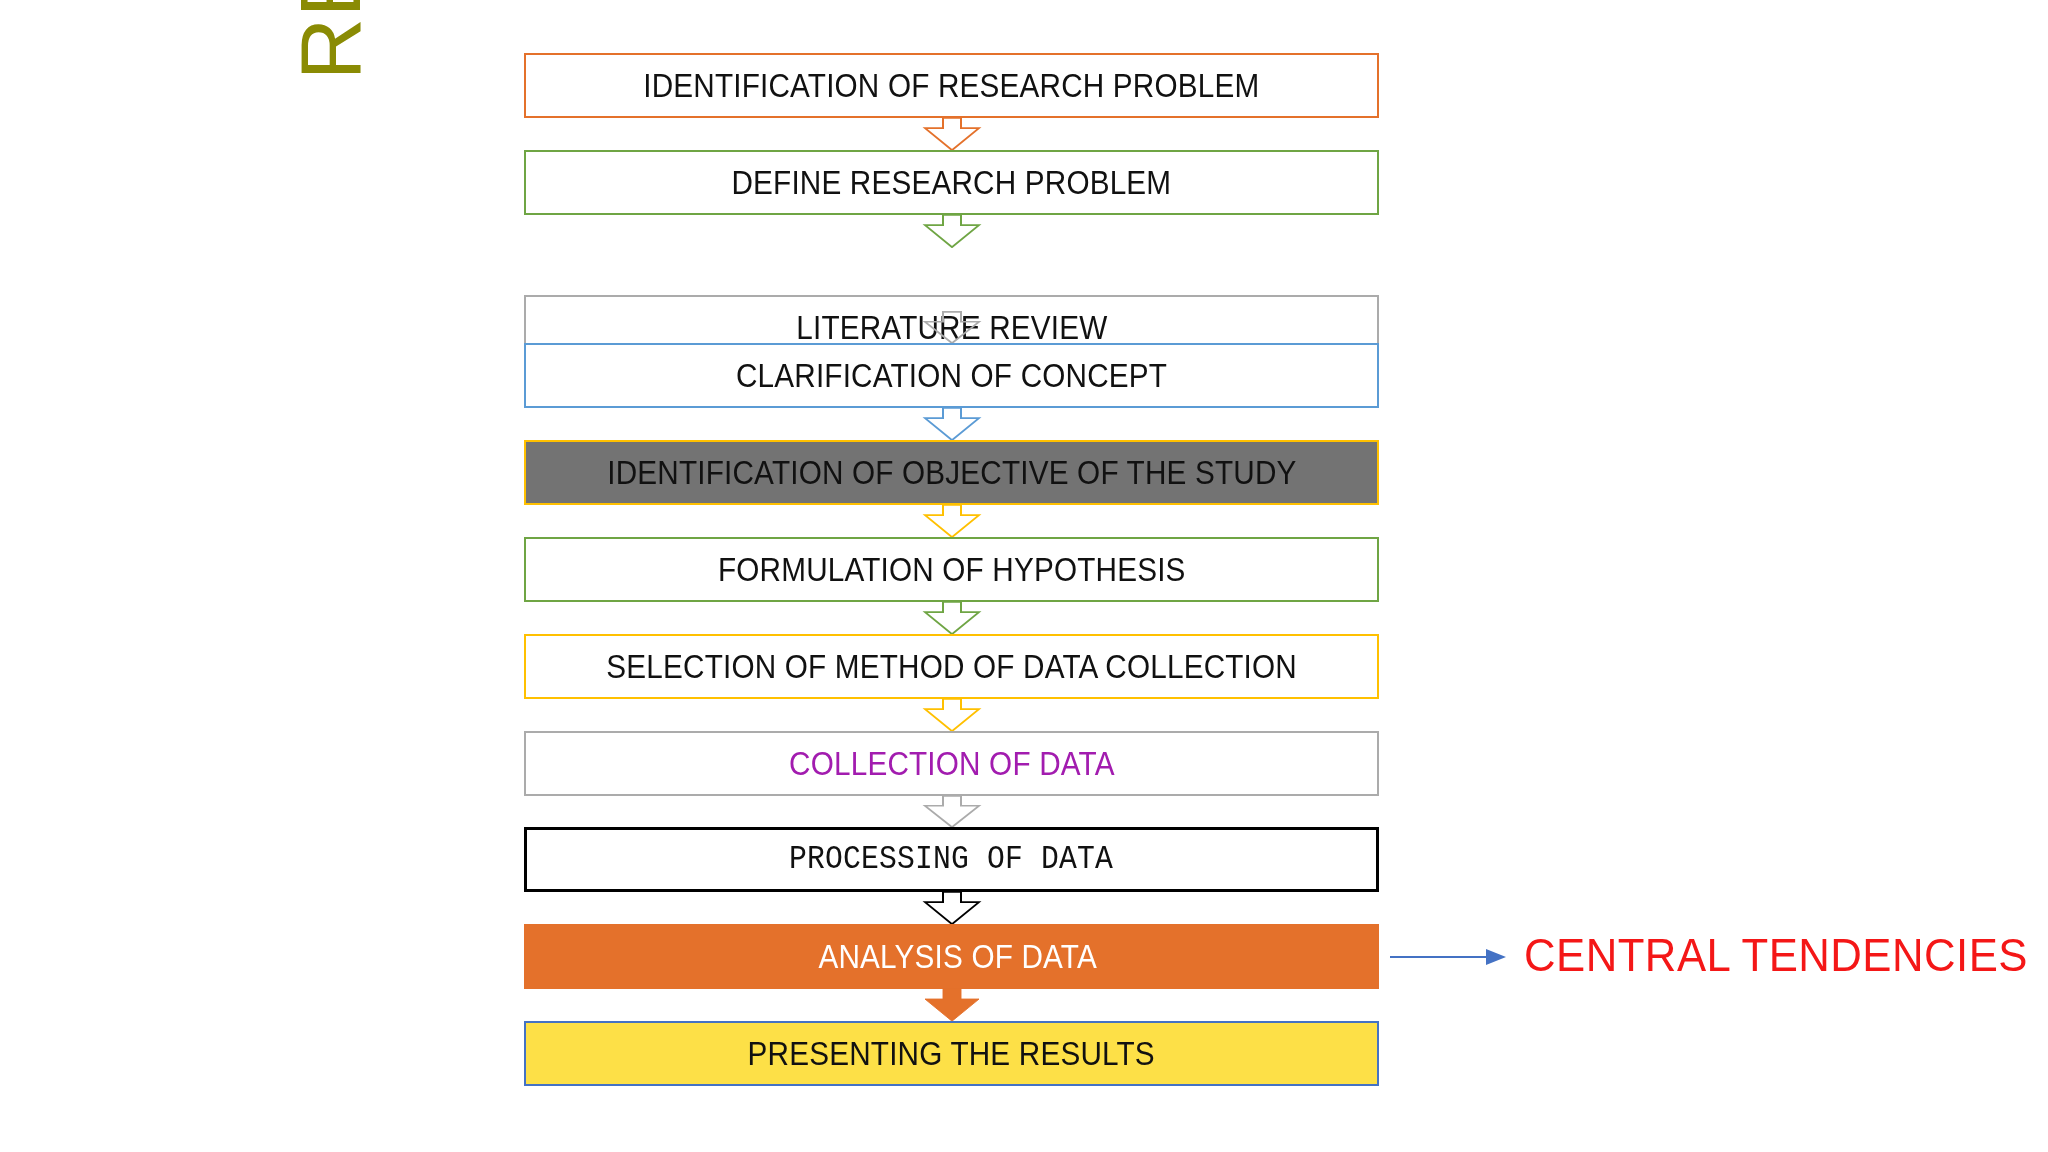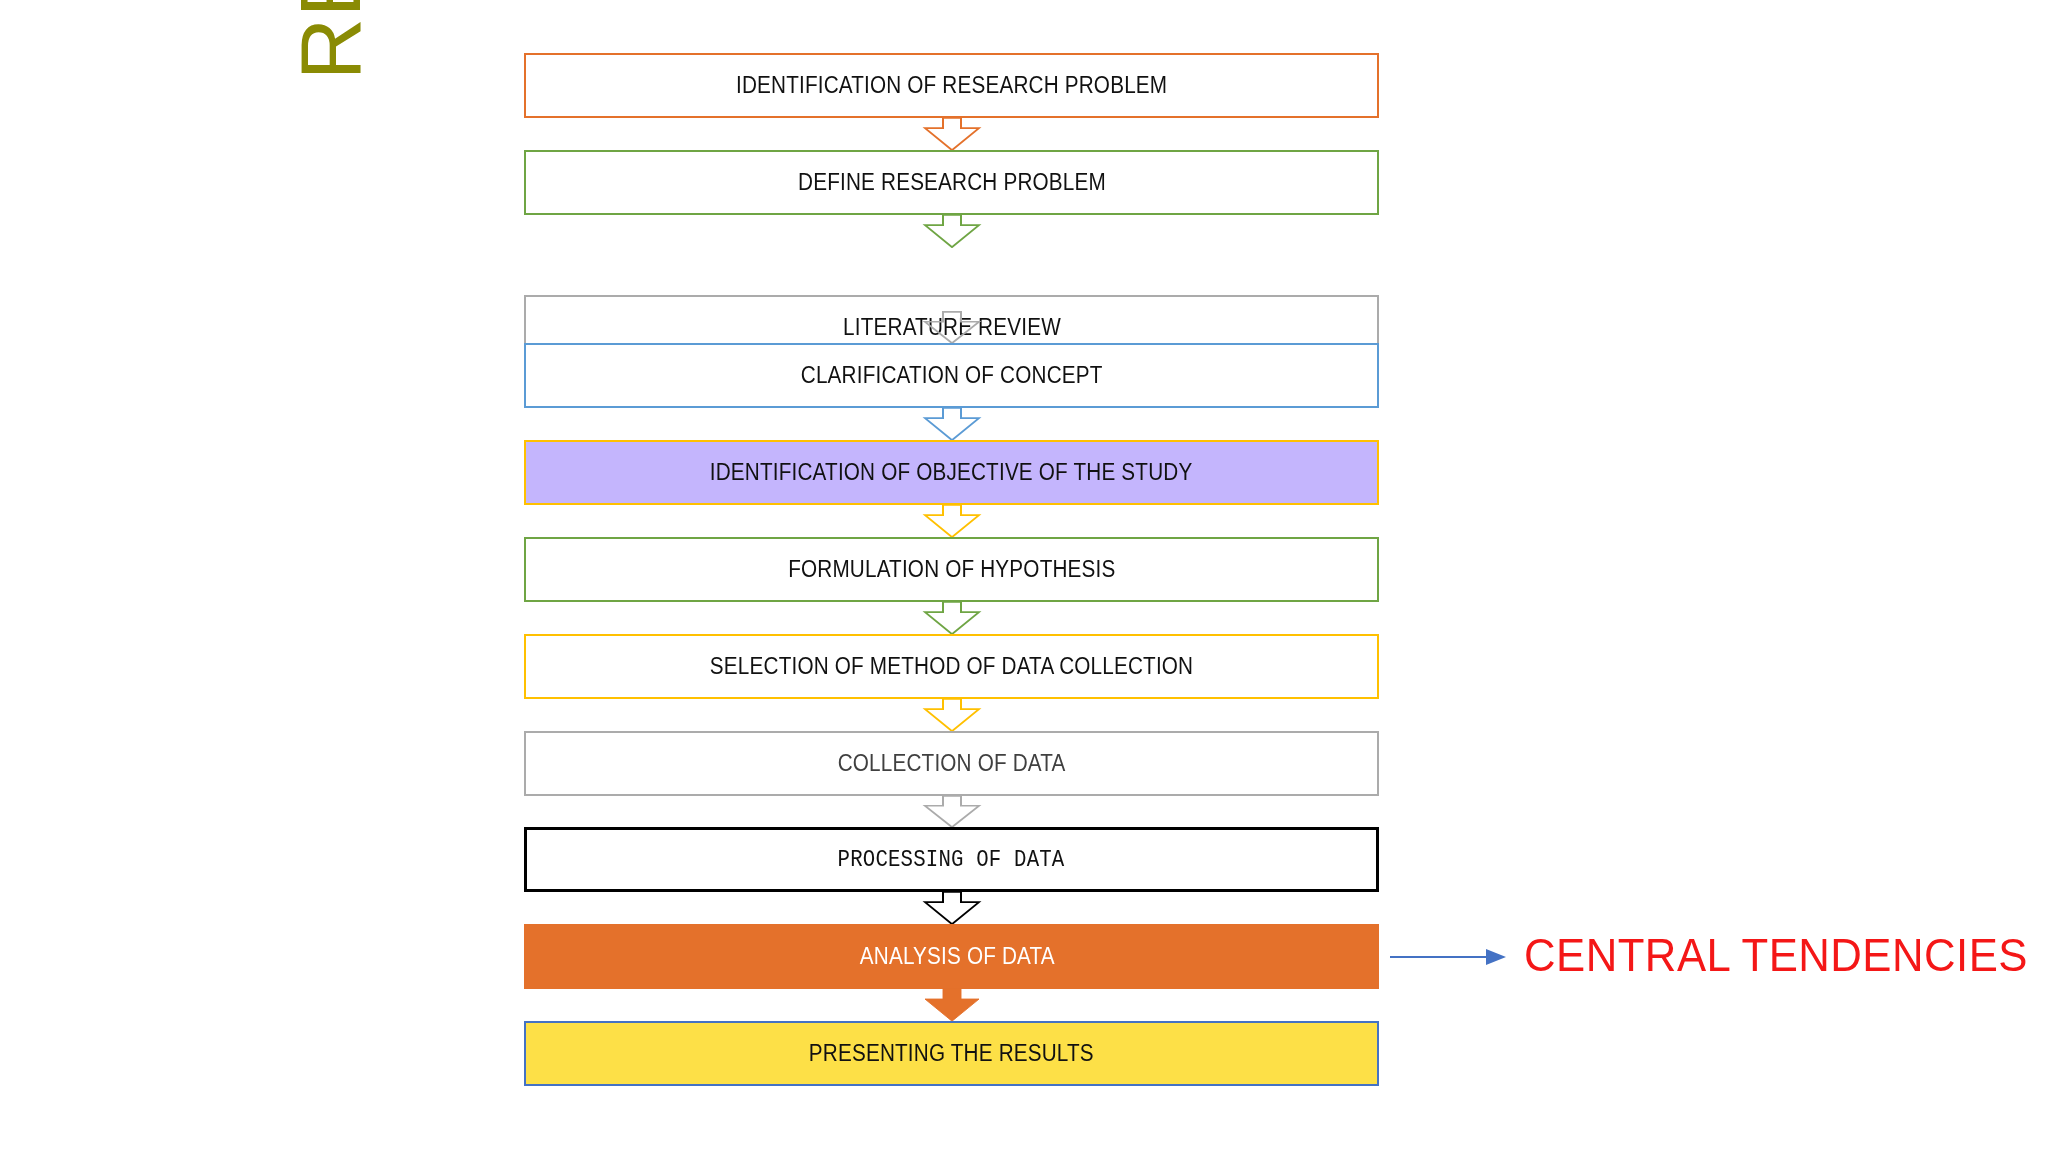--- a/index.html
+++ b/index.html
@@ -34,21 +34,21 @@
     position:absolute;
     left:524px;
     width:855px;
     height:65px;
     box-sizing:border-box;
     background:#ffffff;
     border:2px solid #aaaaaa;
     display:flex;
     align-items:center;
     justify-content:center;
-    font-size:23px;
+    font-size:33px;
     color:#111111;
     letter-spacing:.2px;
     white-space:nowrap;
   }
   .fbox .lbl{
     display:block;
     transform:scaleX(.90);
     transform-origin:center center;
   }
 
@@ -123,21 +123,21 @@
         </svg>
       </div>
       <div class="fbox" style="top: 343px; border-color: rgb(91, 155, 213); background: rgb(255, 255, 255); color: rgb(17, 17, 17);">
         <span class="lbl">CLARIFICATION OF CONCEPT</span>
       </div>
       <div class="arrow" style="left: 921px; top: 407px; width: 62px; height: 34px;">
         <svg viewBox="0 0 62 40" preserveAspectRatio="none" xmlns="http://www.w3.org/2000/svg" style="width: 100%; height: 100%;">
           <polygon points="22,1 40,1 40,13 58,13 31,39 4,13 22,13" fill="none" stroke="#5B9BD5" stroke-width="2" stroke-linejoin="miter"></polygon>
         </svg>
       </div>
-      <div class="fbox" style="top: 440px; border-color: rgb(255, 192, 0); background: #c4b5fd; color: rgb(17, 17, 17);">
+      <div class="fbox" style="top: 440px; border-color: rgb(255, 192, 0); background: #737373; color: rgb(17, 17, 17);">
         <span class="lbl">IDENTIFICATION OF OBJECTIVE OF THE STUDY</span>
       </div>
       <div class="arrow" style="left: 921px; top: 504px; width: 62px; height: 34px;">
         <svg viewBox="0 0 62 40" preserveAspectRatio="none" xmlns="http://www.w3.org/2000/svg" style="width: 100%; height: 100%;">
           <polygon points="22,1 40,1 40,13 58,13 31,39 4,13 22,13" fill="none" stroke="#FFC000" stroke-width="2" stroke-linejoin="miter"></polygon>
         </svg>
       </div>
       <div class="fbox" style="top: 537px; border-color: rgb(111, 165, 68); background: rgb(255, 255, 255); color: rgb(17, 17, 17);">
         <span class="lbl">FORMULATION OF HYPOTHESIS</span>
       </div>
@@ -147,21 +147,21 @@
         </svg>
       </div>
       <div class="fbox" style="top: 634px; border-color: rgb(255, 192, 0); background: rgb(255, 255, 255); color: rgb(17, 17, 17);">
         <span class="lbl">SELECTION OF METHOD OF DATA COLLECTION</span>
       </div>
       <div class="arrow" style="left: 921px; top: 698px; width: 62px; height: 34px;">
         <svg viewBox="0 0 62 40" preserveAspectRatio="none" xmlns="http://www.w3.org/2000/svg" style="width: 100%; height: 100%;">
           <polygon points="22,1 40,1 40,13 58,13 31,39 4,13 22,13" fill="none" stroke="#FFC000" stroke-width="2" stroke-linejoin="miter"></polygon>
         </svg>
       </div>
-      <div class="fbox" style="top: 731px; border-color: rgb(171, 171, 171); background: rgb(255, 255, 255); color: #404040; align-items: center;">
+      <div class="fbox" style="top: 731px; border-color: rgb(171, 171, 171); background: rgb(255, 255, 255); color: #a21caf; align-items: center;">
         <span class="lbl">COLLECTION OF DATA</span>
       </div>
       <div class="arrow" style="left: 921px; top: 795px; width: 62px; height: 33px;">
         <svg viewBox="0 0 62 40" preserveAspectRatio="none" xmlns="http://www.w3.org/2000/svg" style="width: 100%; height: 100%;">
           <polygon points="22,1 40,1 40,13 58,13 31,39 4,13 22,13" fill="none" stroke="#ABABAB" stroke-width="2" stroke-linejoin="miter"></polygon>
         </svg>
       </div>
       <div class="fbox" style="top: 827px; border-color: rgb(0, 0, 0); background: rgb(255, 255, 255); color: rgb(17, 17, 17); border-width: 3px; font-family: Liberation Mono, monospace;">
         <span class="lbl">PROCESSING OF DATA</span>
       </div>

